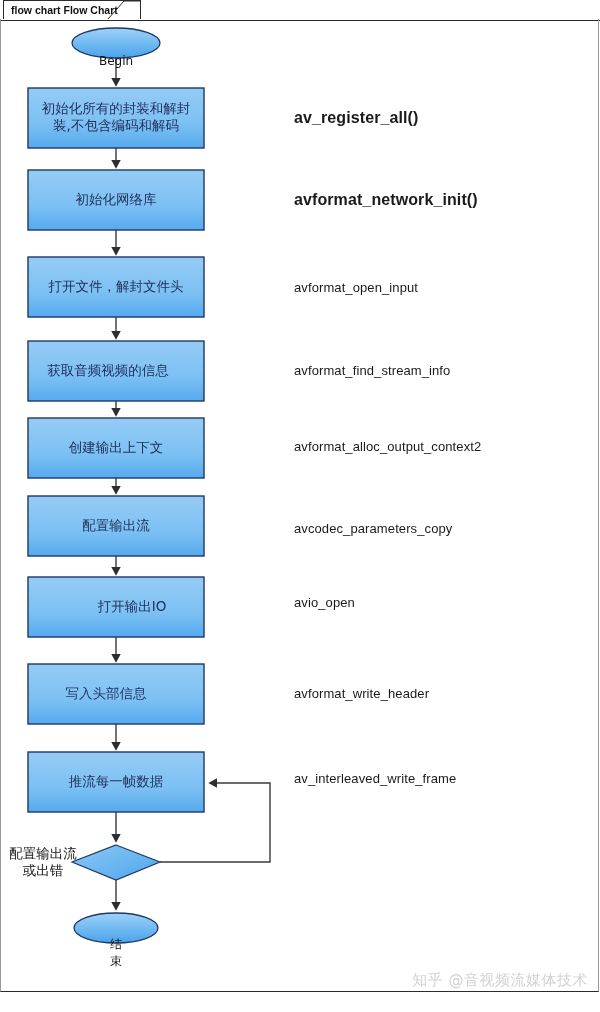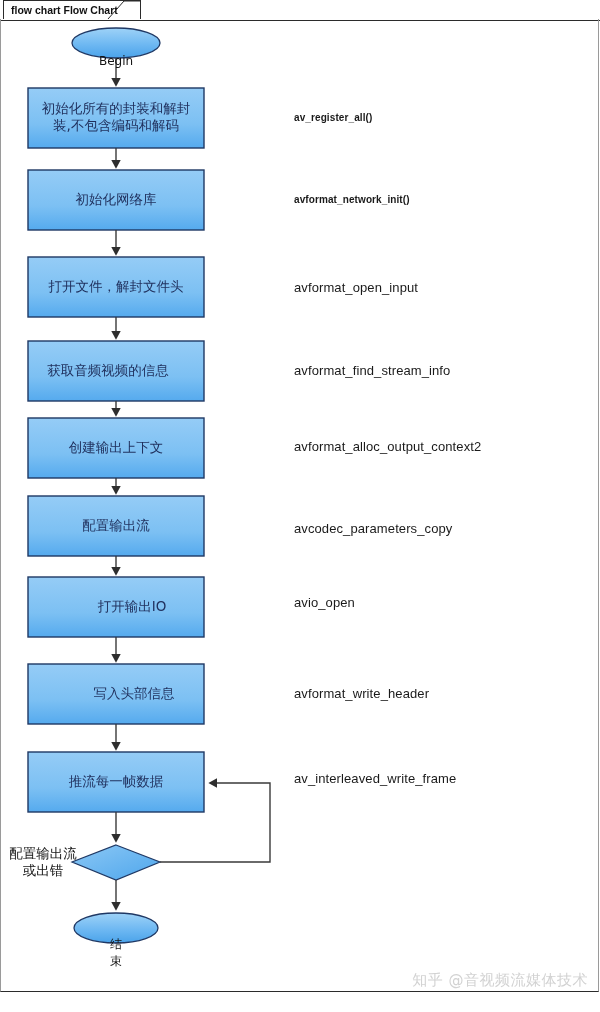--- a/index.html
+++ b/index.html
@@ -108,21 +108,21 @@
   .api-label {
     position: absolute;
     color: #1a1a1a;
     font-size: 13px;
     line-height: 16px;
     letter-spacing: 0.1px;
     font-family: "Liberation Sans", "DejaVu Sans", sans-serif;
     white-space: nowrap;
   }
   .api-label.strong {
-    font-size: 10px;
+    font-size: 16px;
     font-weight: bold;
   }
 
   
   .watermark {
     position: absolute;
     right: 12px;
     bottom: 22px;
     color: #d2d2d2;
     font-size: 15px;
@@ -219,21 +219,21 @@
 束</div>
 
   <div class="node-label" style="left:28px; top:100px; width:176px;">初始化所有的封装和解封
 装,不包含编码和解码</div>
   <div class="node-label" style="left:28px; top:191px; width:176px;">初始化网络库</div>
   <div class="node-label" style="left:28px; top:278px; width:176px;">打开文件，解封文件头</div>
   <div class="node-label" style="left:28px; top:362px; width:160px;">获取音频视频的信息</div>
   <div class="node-label" style="left:28px; top:439px; width:176px;">创建输出上下文</div>
   <div class="node-label" style="left:28px; top:517px; width:176px;">配置输出流</div>
   <div class="node-label" style="left:14px; top:598px; width:200px;margin-left:18px;">打开输出IO</div>
-  <div class="node-label" style="left:28px; top:685px; width:156px;padding-left:28px;">写入头部信息</div>
+  <div class="node-label" style="left:28px; top:685px; width:156px;">写入头部信息</div>
   <div class="node-label" style="left:28px; top:773px; width:176px;">推流每一帧数据</div>
 
   <div class="decision-label" style="left:6px; top:845px; width:74px;">配置输出流
 或出错</div>
 
   <div class="api-label strong" style="left:294px; top:110px;">av_register_all()</div>
   <div class="api-label strong" style="left:294px; top:192px;">avformat_network_init()</div>
   <div class="api-label" style="left:294px; top:280px;">avformat_open_input</div>
   <div class="api-label" style="left:294px; top:363px;">avformat_find_stream_info</div>
   <div class="api-label" style="left:294px; top:439px;">avformat_alloc_output_context2</div>

